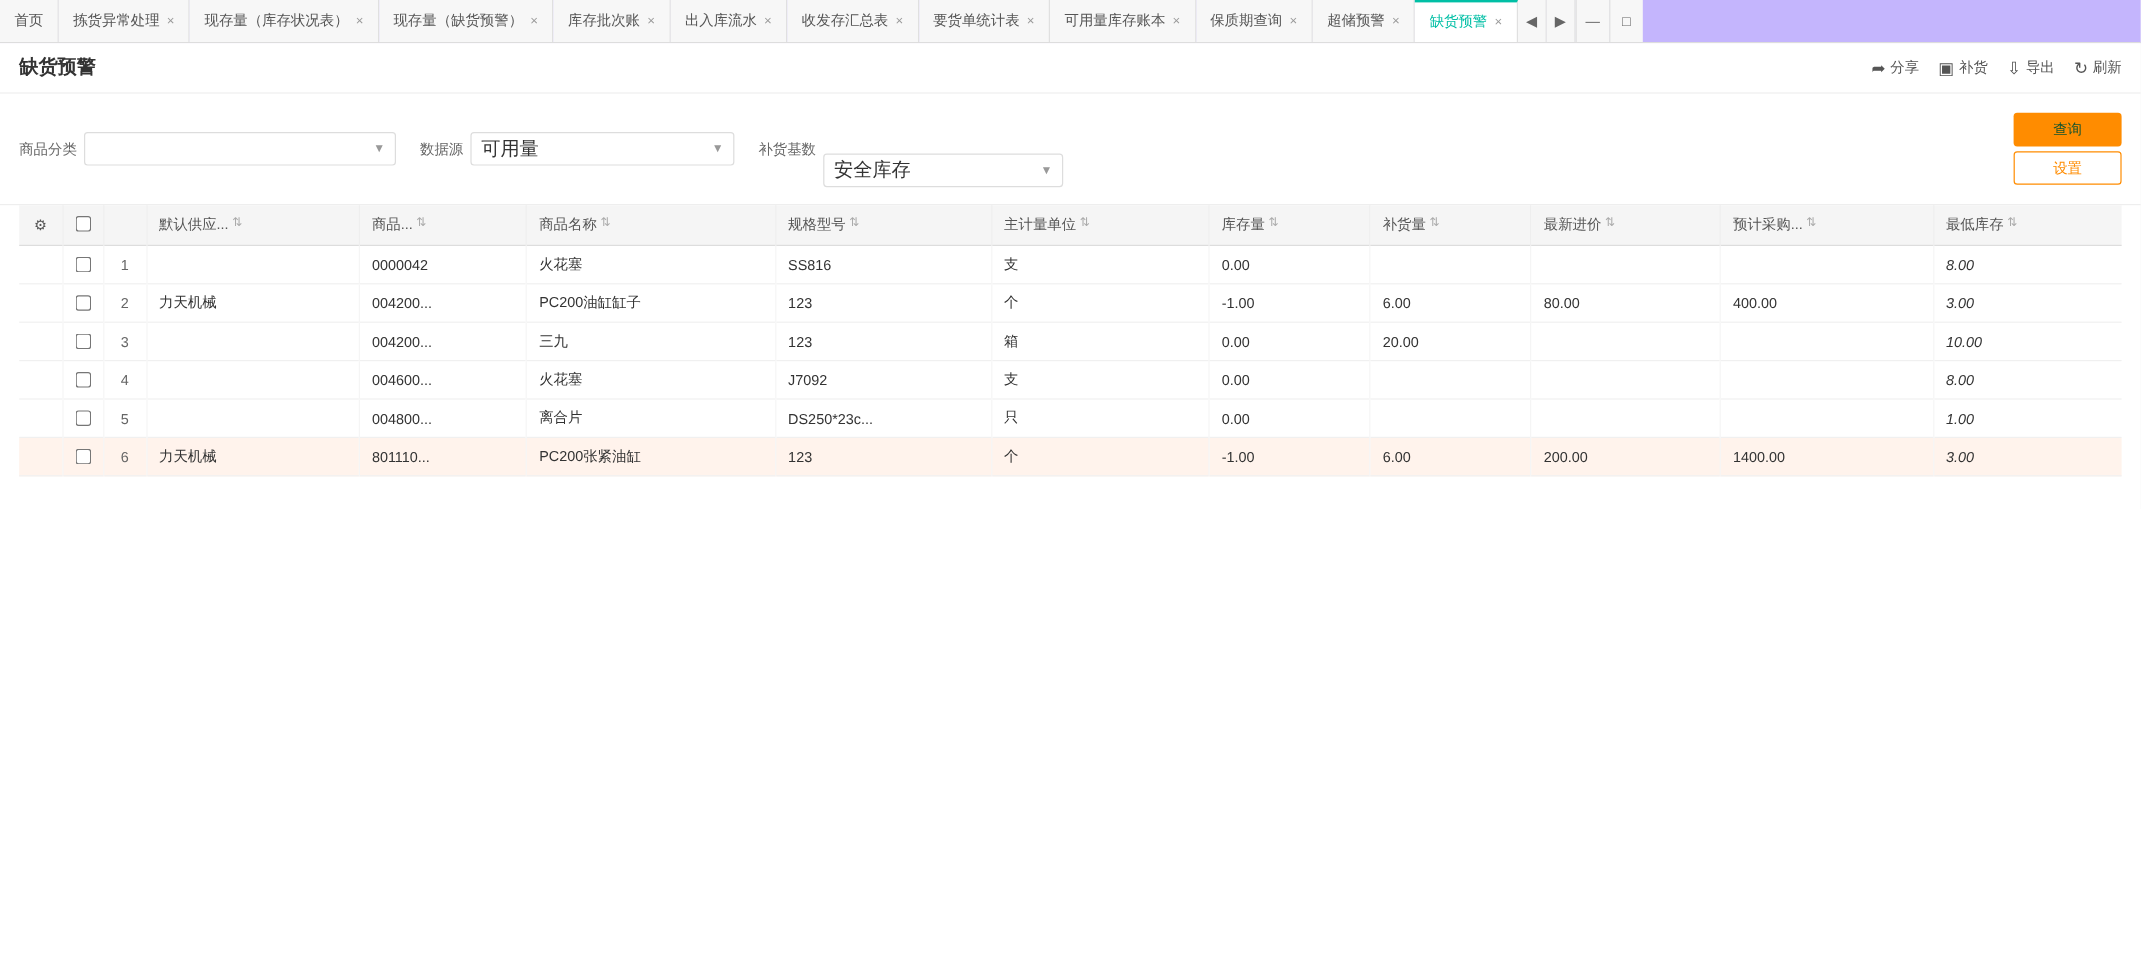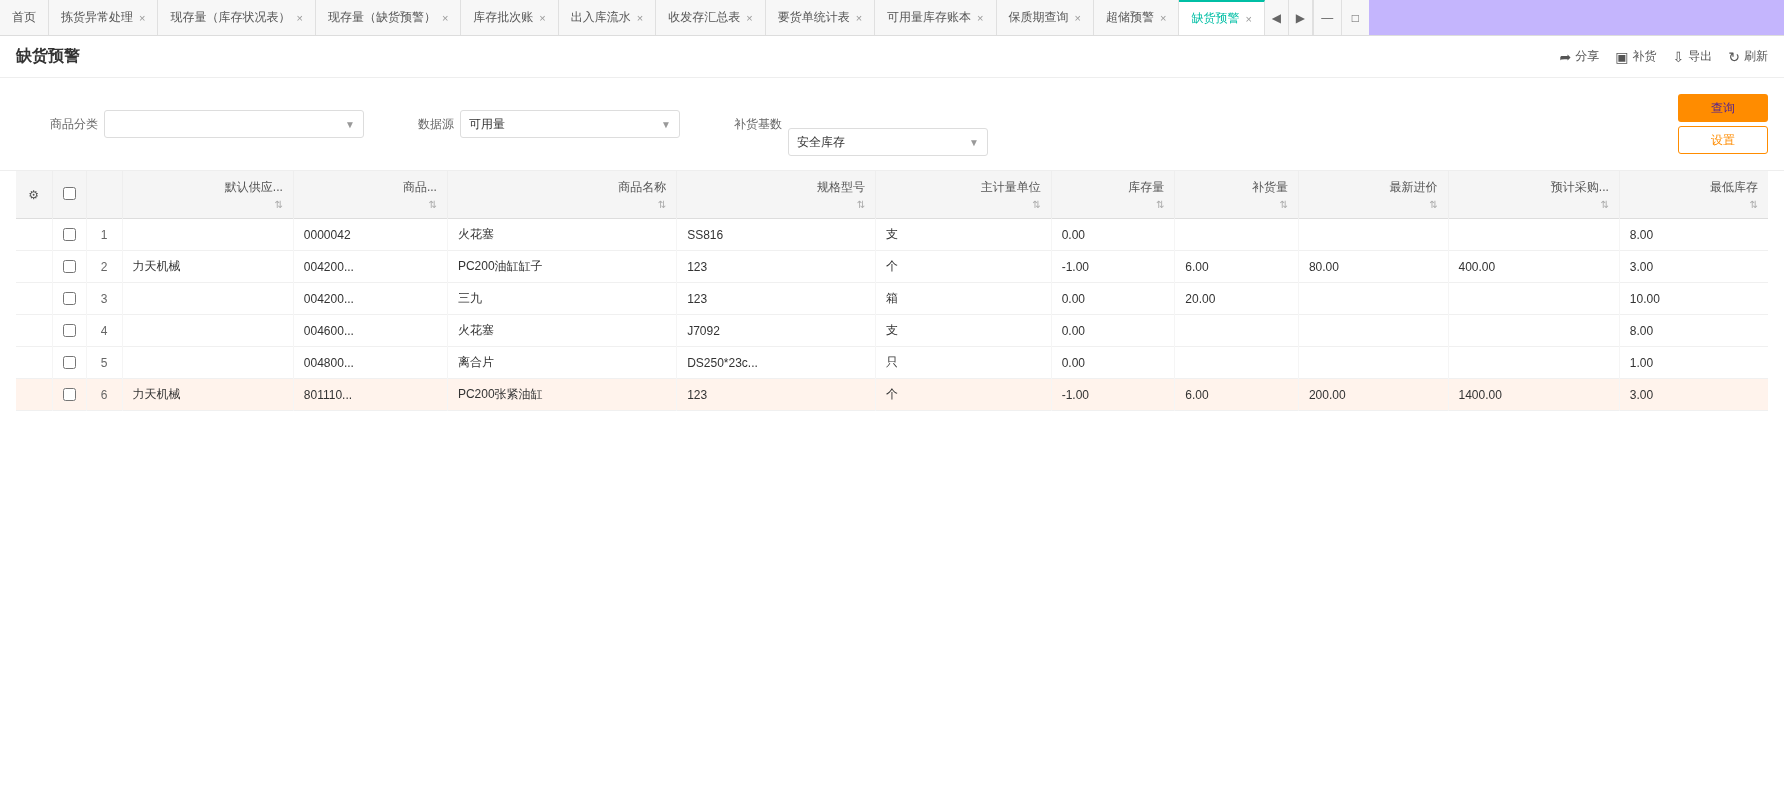--- a/index.html
+++ b/index.html
@@ -108,52 +108,51 @@
     }
     .filter-group {
       display: flex;
       align-items: center;
       gap: 6px;
     }
     .filter-label {
       color: #666;
       font-size: 12px;
       white-space: nowrap;
-      margin-left: 34px;
     }
     .filter-select {
       display: flex;
       align-items: center;
       border: 1px solid #ddd;
       border-radius: 3px;
       padding: 4px 8px;
       min-width: 220px;
       height: 28px;
       background: #fff;
       cursor: pointer;
       justify-content: space-between;
     }
     .filter-select .select-value {
       color: #333;
-      font-size: 12px;
+      font-size: 16px;
     }
     .filter-select .select-arrow {
       color: #999;
       font-size: 10px;
       margin-left: 8px;
     }
     .filter-actions {
       margin-left: auto;
       display: flex;
       flex-direction: column;
       gap: 4px;
     }
     .btn-query {
       background: #ff8c00;
-      color: #4c1d95;
+      color: #14532d;
       border: none;
       border-radius: 3px;
       padding: 5px 16px;
       cursor: pointer;
       font-size: 12px;
       height: 28px;
     }
     .btn-settings {
       background: #fff;
       color: #ff8c00;
@@ -191,31 +190,30 @@
       border-bottom: 1px solid #f0f0f0;
       background: #fff;
     }
     tbody tr.highlighted { background: #fff3ec; }
     tbody td {
       padding: 7px 10px;
       color: #333;
       border-right: 1px solid #f5f5f5;
       white-space: nowrap;
     }
-    tbody td:last-child { border-right: none; }
+    tbody td:last-child { border-right: none; font-style: italic; }
     .col-num { color: #666; text-align: center; width: 36px; }
     .col-checkbox { width: 30px; text-align: center; }
     .col-settings { width: 36px; text-align: center; }
 
     .th-sortable {
       display: flex;
-      align-items: flex-end;
+      align-items: flex-start;
       gap: 3px;
       cursor: pointer;
-      flex-direction: column;
     }
     .sort-icon { color: #aaa; font-size: 10px; }
 
     .checkbox-cell {
       display: flex;
       align-items: center;
       justify-content: center;
     }
     input[type="checkbox"] {
       cursor: pointer;

